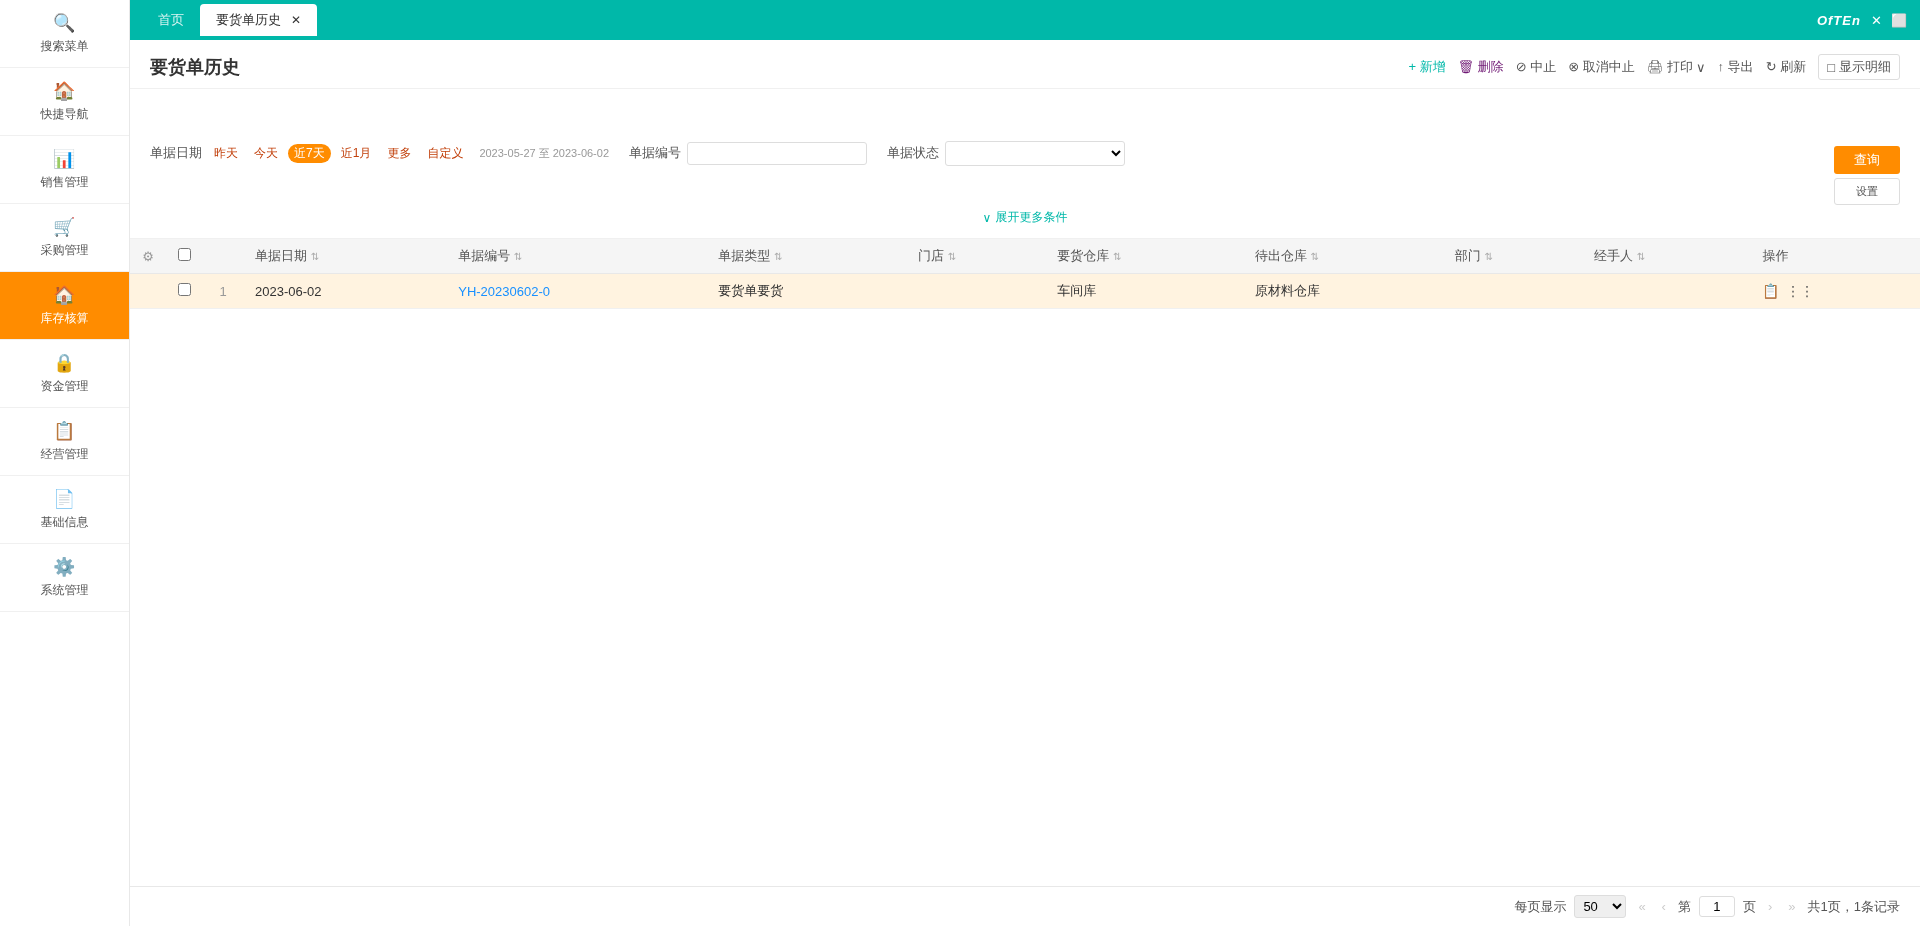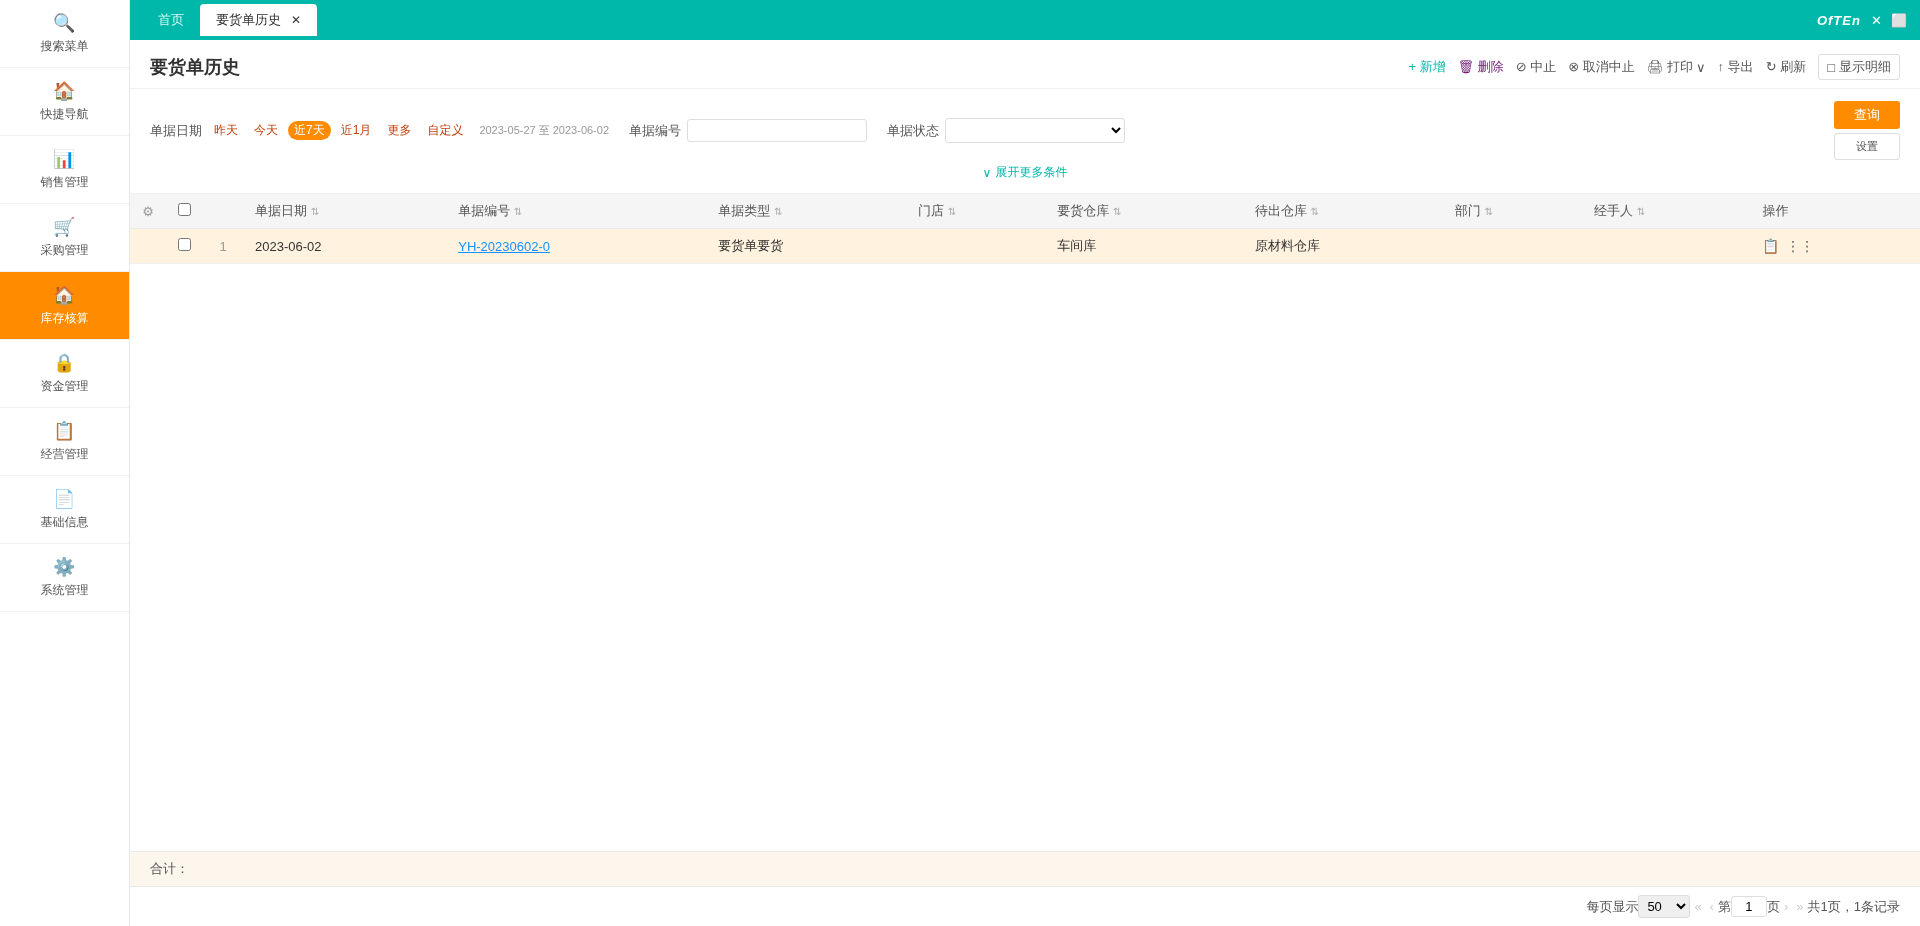--- a/index.html
+++ b/index.html
@@ -185,20 +185,21 @@
       margin-left: auto;
     }
     .btn-query {
       background: #ff8c00;
       color: #fff;
       border: none;
       border-radius: 3px;
       padding: 5px 20px;
       cursor: pointer;
       font-size: 13px;
+      margin-top: 45px;
     }
     .btn-settings {
       background: #fff;
       color: #555;
       border: 1px solid #ddd;
       border-radius: 3px;
       padding: 5px 20px;
       cursor: pointer;
       font-size: 11px;
     }
@@ -236,21 +237,21 @@
       white-space: nowrap;
     }
     thead th.sortable { cursor: pointer; }
     thead th .sort-icon { font-size: 10px; color: #aaa; }
     tbody tr { border-bottom: 1px solid #f0f0f0; }
     tbody tr.highlighted { background: #fff3e0; }
     tbody td {
       padding: 8px 12px;
       color: #333;
     }
-    .link-text { color: #1890ff; cursor: pointer; text-decoration: underline; }
+    .link-text { color: #1890ff; cursor: pointer; }
     .checkbox-cell { width: 36px; text-align: center; }
     .num-cell { width: 40px; text-align: center; color: #999; }
     .settings-icon-cell { width: 36px; text-align: center; cursor: pointer; color: #999; }
     .action-icons { display: flex; gap: 6px; }
     .action-icon { cursor: pointer; color: #555; font-size: 14px; }
 
     
     .table-footer {
       background: #fdf6ec;
       padding: 8px 20px;
@@ -259,21 +260,21 @@
       border-top: 1px solid #e8e8e8;
       flex-shrink: 0;
     }
 
     
     .pagination {
       display: flex;
       align-items: center;
       justify-content: flex-end;
       padding: 8px 20px;
-      gap: 0;
+      gap: 8px;
       font-size: 13px;
       color: #555;
       border-top: 1px solid #e8e8e8;
       flex-shrink: 0;
       background: #fff;
     }
     .page-size-select {
       border: 1px solid #ddd;
       border-radius: 3px;
       padding: 2px 4px;
@@ -493,23 +494,20 @@
               <div class="action-icons">
                 <span class="action-icon" title="查看">📋</span>
                 <span class="action-icon" title="更多">⋮⋮</span>
               </div>
             </td>
           </tr>
         </tbody>
       </table>
     </div>
 
-    <div class="table-footer">
-      <span>合计：</span>
-    </div>
 
     <div class="pagination">
       <span>每页显示</span>
       <select class="page-size-select">
         <option value="50" selected="">50</option>
         <option value="20">20</option>
         <option value="100">100</option>
       </select>
       <span class="page-nav-btn disabled">«</span>
       <span class="page-nav-btn disabled">‹</span>

